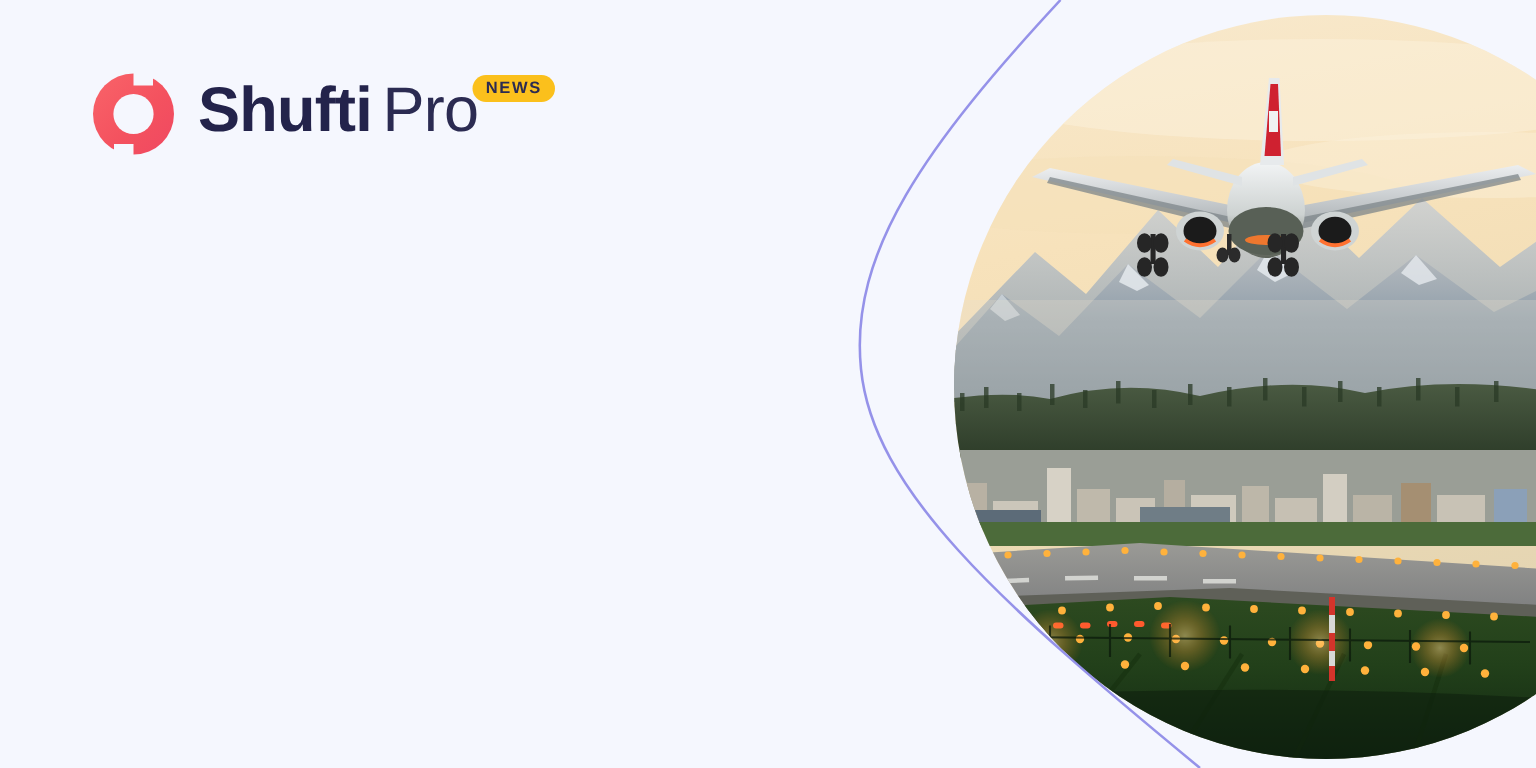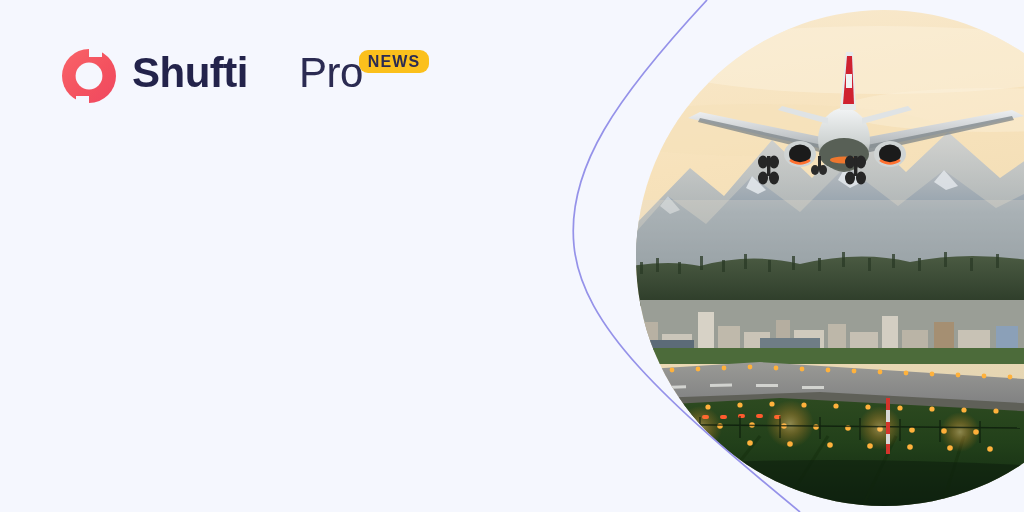--- a/index.html
+++ b/index.html
@@ -28,40 +28,39 @@
   .brand-mark {
     width:58px; height:58px;
     flex:0 0 58px;
     margin-top:3px;
   }
   .brand-words {
     display:flex;
     align-items:flex-start;
     margin-left:14px;
     position:relative;
-    gap:44px;
   }
   .wm {
     font-size:42px;
     line-height:58px;
     color:#23234b;
     letter-spacing:-0.5px;
     white-space:nowrap;
   }
   .wm-bold { font-weight:700; }
   .wm-light { font-weight:400; color:#2b2b52; margin-left:7px;text-align:right; }
 
   .news-badge {
     position:absolute;
     left:100%;
     top:6px;
     margin-left:-4px;
     background:#fbc01c;
     color:#2b2b52;
-    font-size:16px;
+    font-size:11px;
     font-weight:700;
     letter-spacing:1.1px;
     padding:4px 9px 3px;
     border-radius:9px;
     line-height:1;
     white-space:nowrap;
   }
 
   
   .headline {

